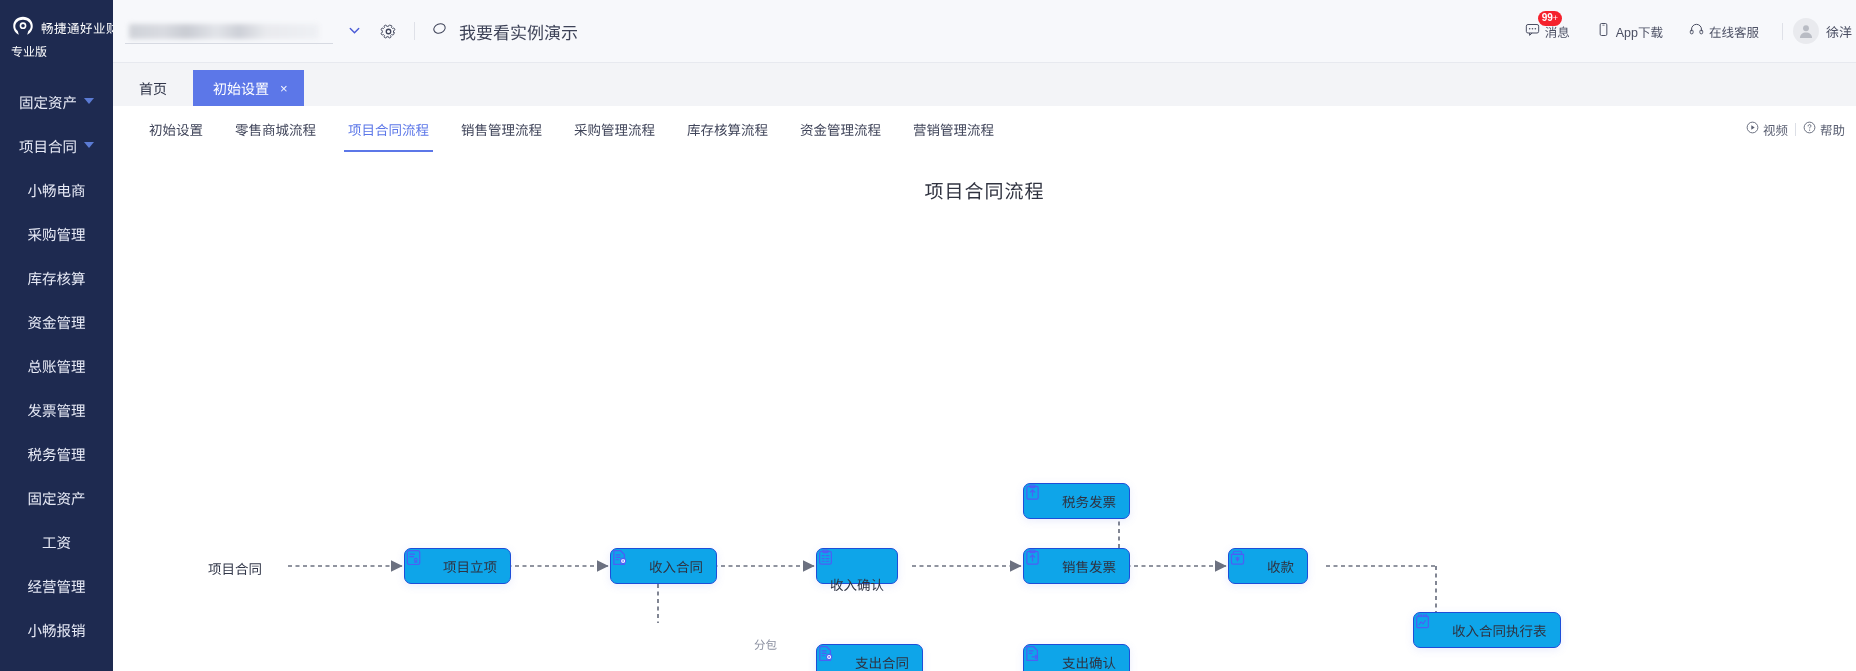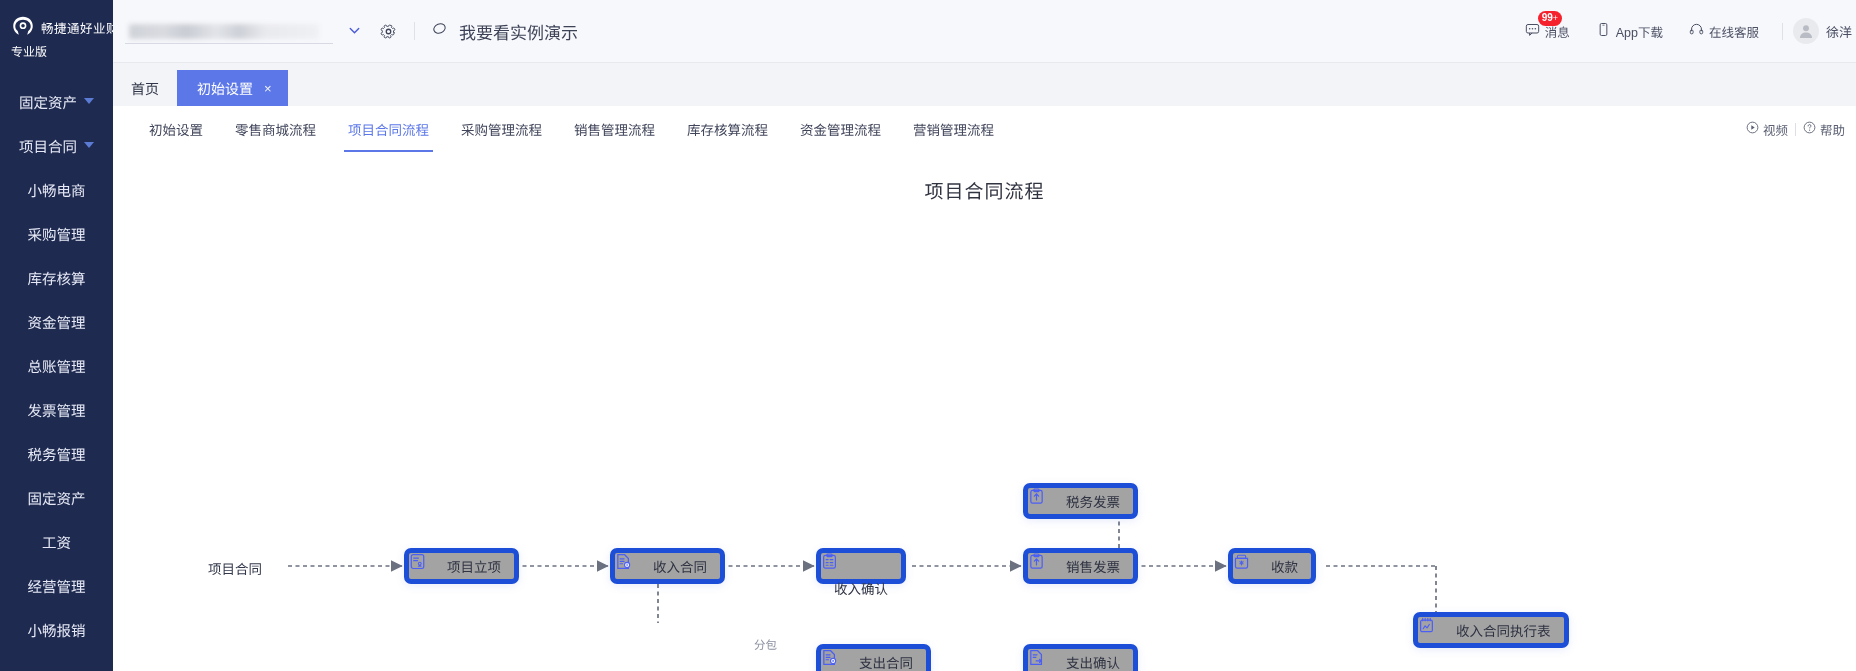--- a/index.html
+++ b/index.html
@@ -80,21 +80,21 @@
     display: flex; align-items: center; justify-content: center; margin-right: 7px;
   }
   .username { font-size: 13px; color: #4b4f63; white-space: nowrap; }
 
   
   .tabbar {
     position: absolute; left: 113px; top: 63px; right: 0; height: 43px;
     background: #f3f4f7; display: flex; align-items: flex-end;
   }
   .tab {
-    height: 36px; display: flex; align-items: center; padding: 0 18px;
+    height: 36px; display: flex; align-items: center; padding: 0 26px;
     font-size: 14px; color: #31364a; cursor: pointer;
   }
   .tab.active {
     background: #5c77e8; color: #fff; padding: 0 16px 0 20px;
   }
   .tab .tab-close { margin-left: 11px; font-size: 13px; opacity: .92; }
 
   
   .content {
     position: absolute; left: 113px; top: 106px; right: 0; bottom: 0;
@@ -122,22 +122,22 @@
 
   .diagram-title {
     text-align: center; font-size: 19px; color: #303340; margin-top: 24px; letter-spacing: 1px;
   }
 
   
   .canvas { position: relative; width: 100%; height: 420px; }
   .canvas svg { position: absolute; left: 0; top: 0; }
 
   .node {
-    position: absolute; height: 36px; background: #a3a3a3;
-    border: 5px solid #1d4ed8; border-radius: 7px;
+    position: absolute; height: 36px; background: #0ea5e9;
+    border: 1px solid #1d4ed8; border-radius: 7px;
     box-shadow: 0 2px 8px rgba(92,119,232,.13);
     display: flex; align-items: center; padding: 0 13px; gap: 8px;
     font-size: 13.5px; color: #2f3342; white-space: nowrap; cursor: pointer;
   }
   .node .nicon { width: 17px; height: 17px; flex: 0 0 17px; display: block; }
   .rowlabel {
     position: absolute; font-size: 13.5px; color: #33384a; white-space: nowrap;
   }
   .edgelabel {
     position: absolute; font-size: 11.5px; color: #8b90a0; white-space: nowrap;
@@ -292,24 +292,24 @@
       <div class="subtab">
           <span>初始设置</span>
         </div>
       <div class="subtab">
           <span>零售商城流程</span>
         </div>
       <div class="subtab active">
           <span>项目合同流程</span>
         </div>
       <div class="subtab">
+          <span>销售管理流程</span>
+        </div>
+      <div class="subtab">
           <span>采购管理流程</span>
-        </div>
-      <div class="subtab">
-          <span>销售管理流程</span>
         </div>
       <div class="subtab">
           <span>库存核算流程</span>
         </div>
       <div class="subtab">
           <span>资金管理流程</span>
         </div>
       <div class="subtab">
           <span>营销管理流程</span>
         </div>

